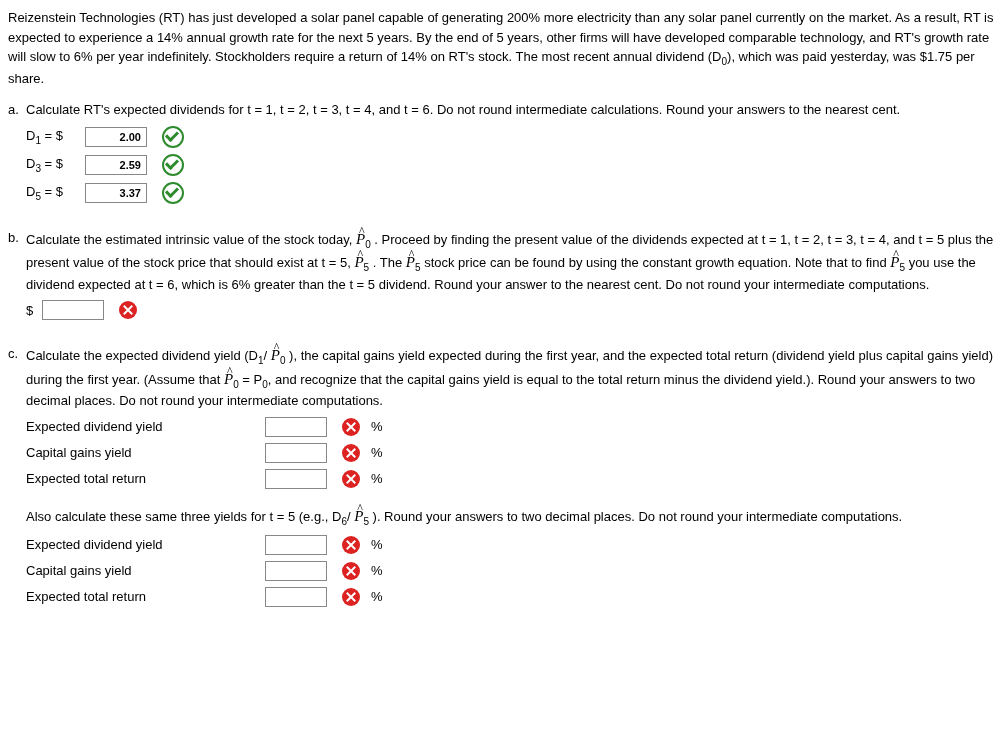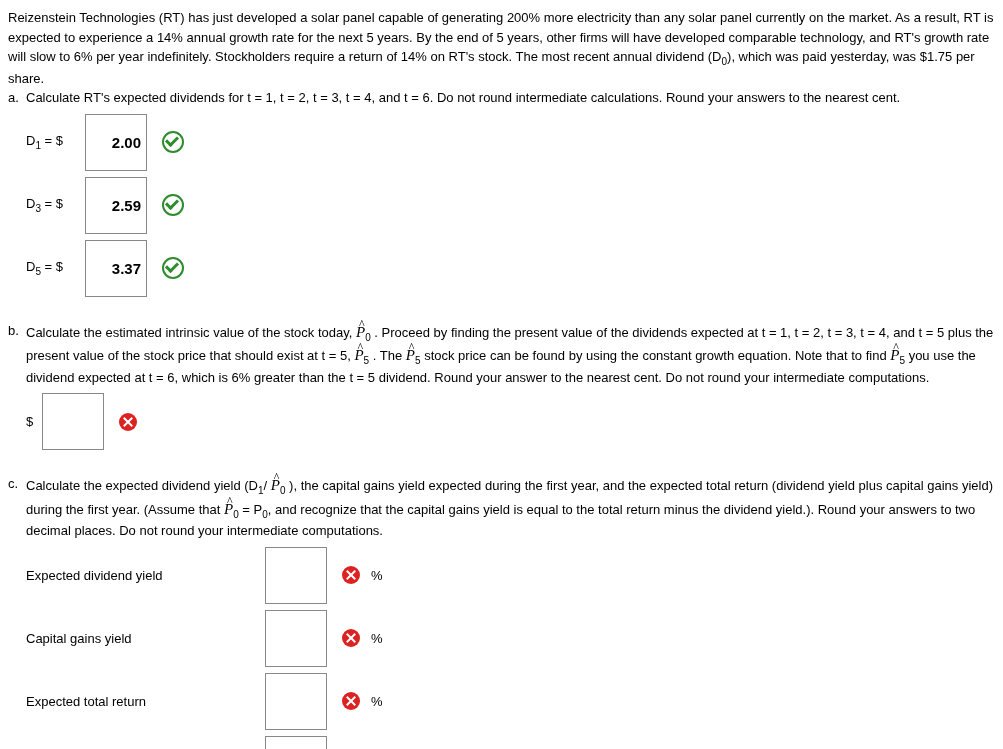--- a/index.html
+++ b/index.html
@@ -5,20 +5,21 @@
     body {
       font-family: Verdana, Arial, sans-serif;
       font-size: 13px;
       line-height: 1.5;
       color: #000;
       margin: 0;
       padding: 8px;
       background: #fff;
     }
     .intro {
+      margin-bottom: 12px;
     }
     .question-item {
       margin-bottom: 18px;
       display: flex;
       align-items: flex-start;
     }
     .question-letter {
       width: 18px;
       flex-shrink: 0;
     }
@@ -33,23 +34,23 @@
     }
     .input-label {
       min-width: 50px;
     }
     .yield-label {
       min-width: 230px;
       display: inline-block;
     }
     input[type="text"] {
       border: 1px solid #888;
-      padding: 19px 5px;
+      padding: 3px 5px;
       font-family: inherit;
-      font-size: 15px;
+      font-size: 11px;
       width: 50px;
       text-align: right;
       font-weight: bold;
     }
     input.empty {
       width: 50px;
       font-weight: normal;
     }
     .icon-check {
       display: inline-block;
@@ -182,20 +183,23 @@
       <span class="icon-cross"></span>
       <span class="pct">%</span>
     </div>
     <div class="input-row">
       <span class="yield-label">Expected total return</span>
       <input type="text" class="empty" value="" style="">
       <span class="icon-cross"></span>
       <span class="pct">%</span>
     </div>
 
+    <div class="sub-section">
+      <span>Also calculate these same three yields for t = 5 (e.g., D</span><span class="sub0">6</span><span>/ </span><span class="phat"><span>P</span></span><span class="sub0">5</span><span> ). Round your answers to two decimal places. Do not round your intermediate computations.</span>
+    </div>
 
     <div class="input-row">
       <span class="yield-label">Expected dividend yield</span>
       <input type="text" class="empty" value="" style="">
       <span class="icon-cross"></span>
       <span class="pct">%</span>
     </div>
     <div class="input-row">
       <span class="yield-label">Capital gains yield</span>
       <input type="text" class="empty" value="" style="">

